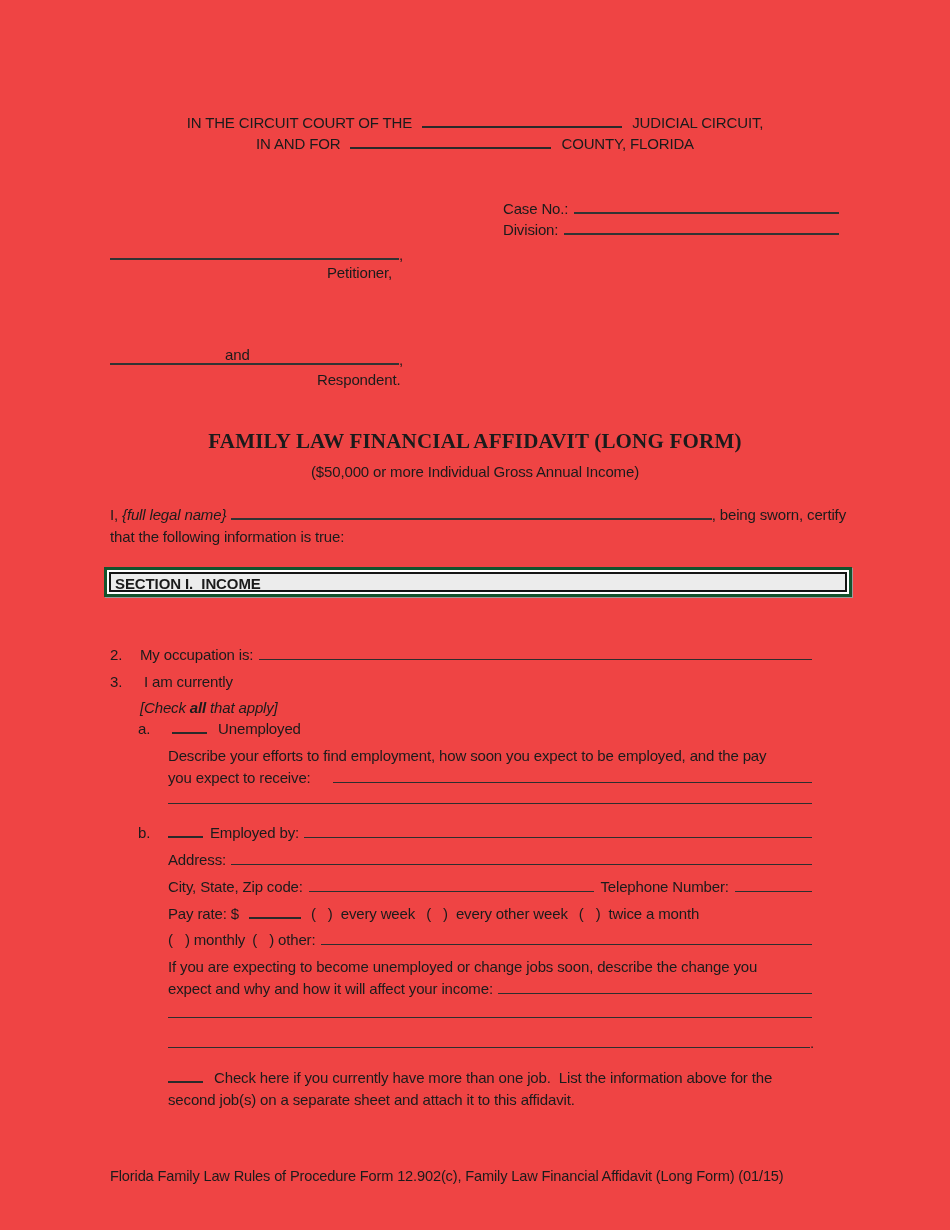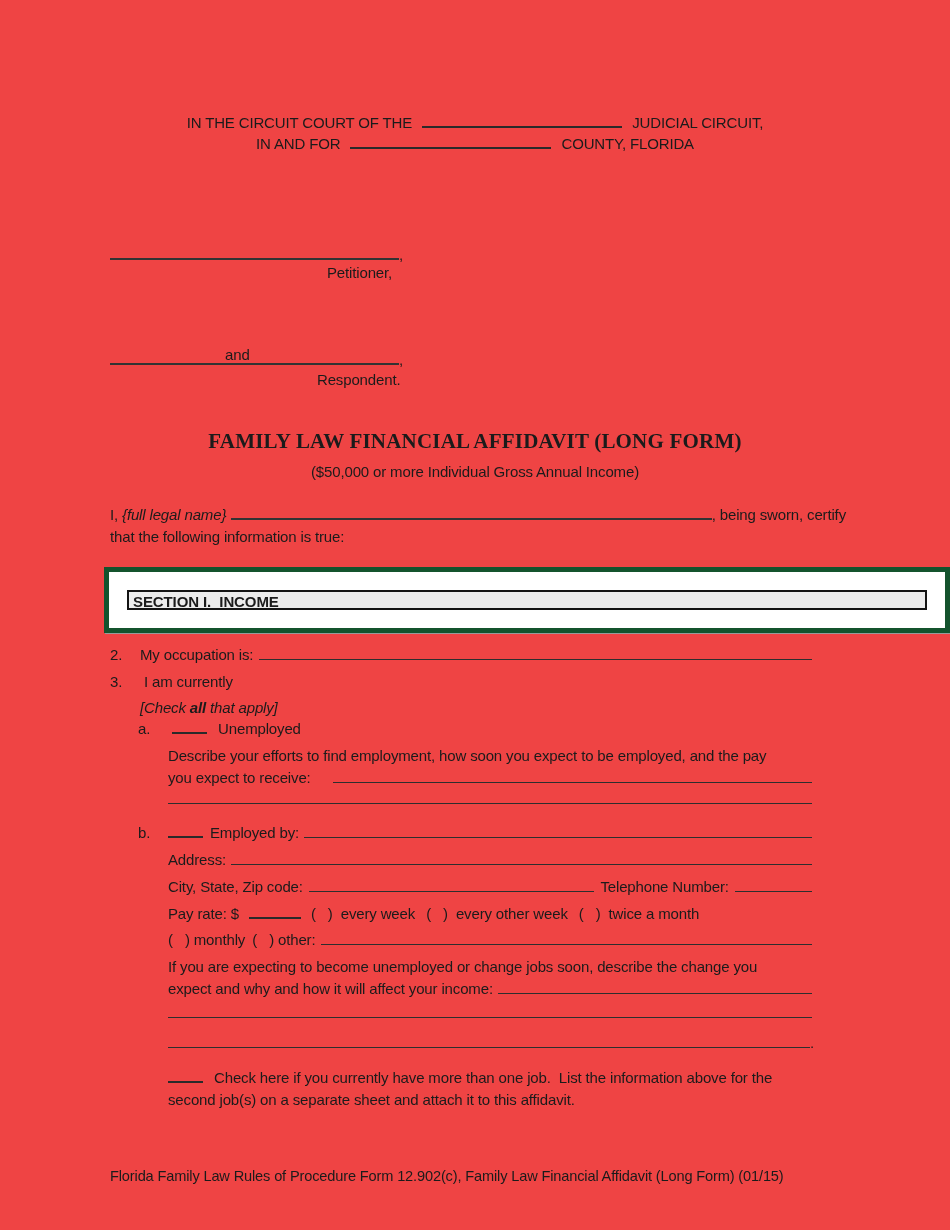--- a/index.html
+++ b/index.html
@@ -29,24 +29,24 @@
   .bit { font-style: italic; font-weight: 700; }
   .title {
     font-family: "Liberation Serif", serif;
     font-weight: 700;
     font-size: 21px;
     letter-spacing: 0.2px;
     line-height: 26px;
   }
   .secbox {
     position: absolute;
-    left: 104px; top: 567px; width: 846px;
-    border: 5px solid #14532d;
+    left: 104px; top: 567px; width: 748px;
+    border: 3px solid #14532d;
     background: #fff;
-    padding: 18px;
+    padding: 2px;
     box-shadow: 1px 1px 0 #9a9a9a;
   }
   .secbox-inner {
     border: 2px solid #141414;
     background: #ececec;
     height: 20px;
     line-height: 19px;
     font-weight: 700;
     padding-left: 4px;
     font-size: 15px;
@@ -65,20 +65,30 @@
       <span class="bl b2" style="width:200px; margin:0 6px;"></span>
       <span>JUDICIAL CIRCUIT,</span>
     </div>
     <div>
       <span>IN AND FOR</span>
       <span class="bl b2" style="width:201px; margin:0 6px;"></span>
       <span>COUNTY, FLORIDA</span>
     </div>
   </div>
 
+  <div class="abs" style="top:198px; left:503px; width:336px; line-height:21px;">
+    <div class="frow">
+      <span>Case No.:</span>
+      <span class="fill f2" style="margin-left:6px;"></span>
+    </div>
+    <div class="frow">
+      <span>Division:</span>
+      <span class="fill f2" style="margin-left:6px;"></span>
+    </div>
+  </div>
 
   <div class="abs frow" style="top:244px; left:110px; width:293px;">
     <span class="fill f2"></span>
     <span>,</span>
   </div>
   <div class="abs" style="top:262px; left:327px;">Petitioner,</div>
 
   <div class="abs" style="top:304px; left:225px;margin-top:40px;">and</div>
 
   <div class="abs frow" style="top:349px; left:110px; width:293px;">

